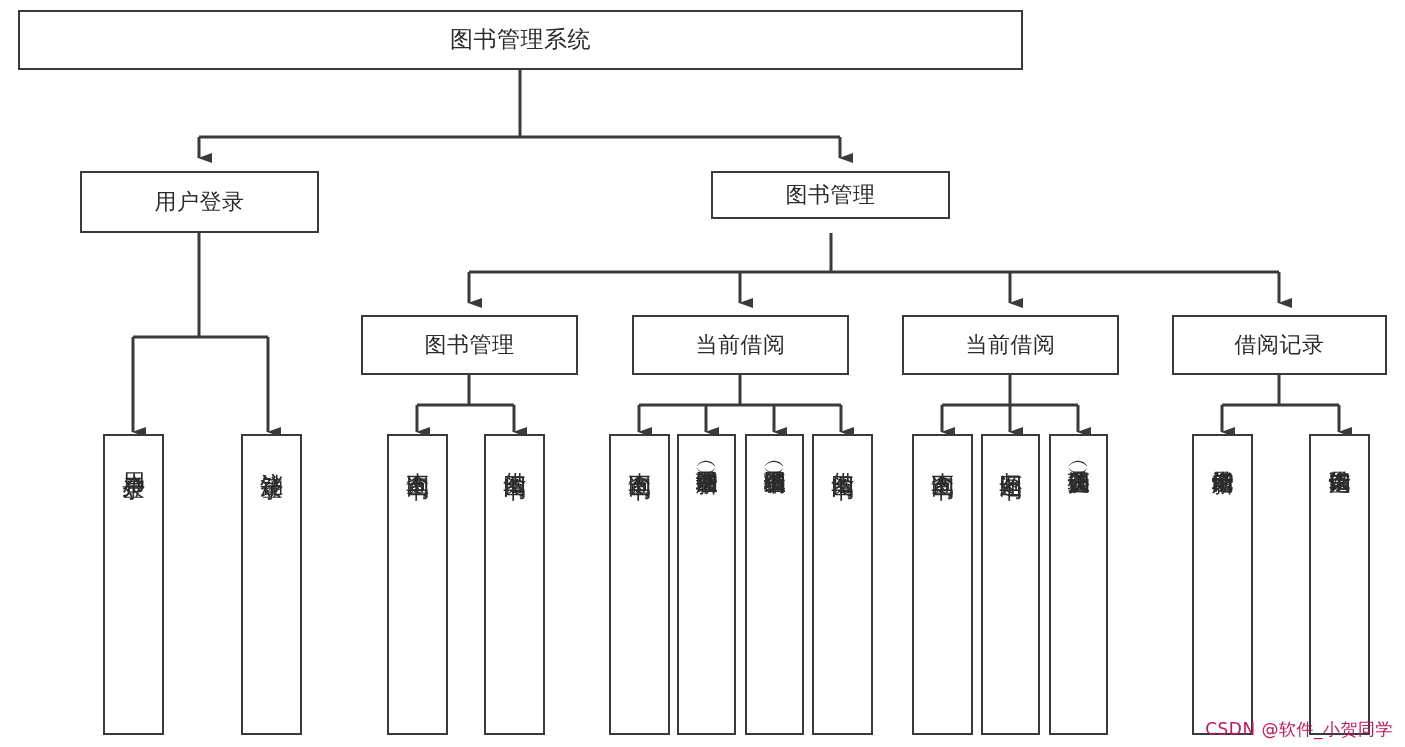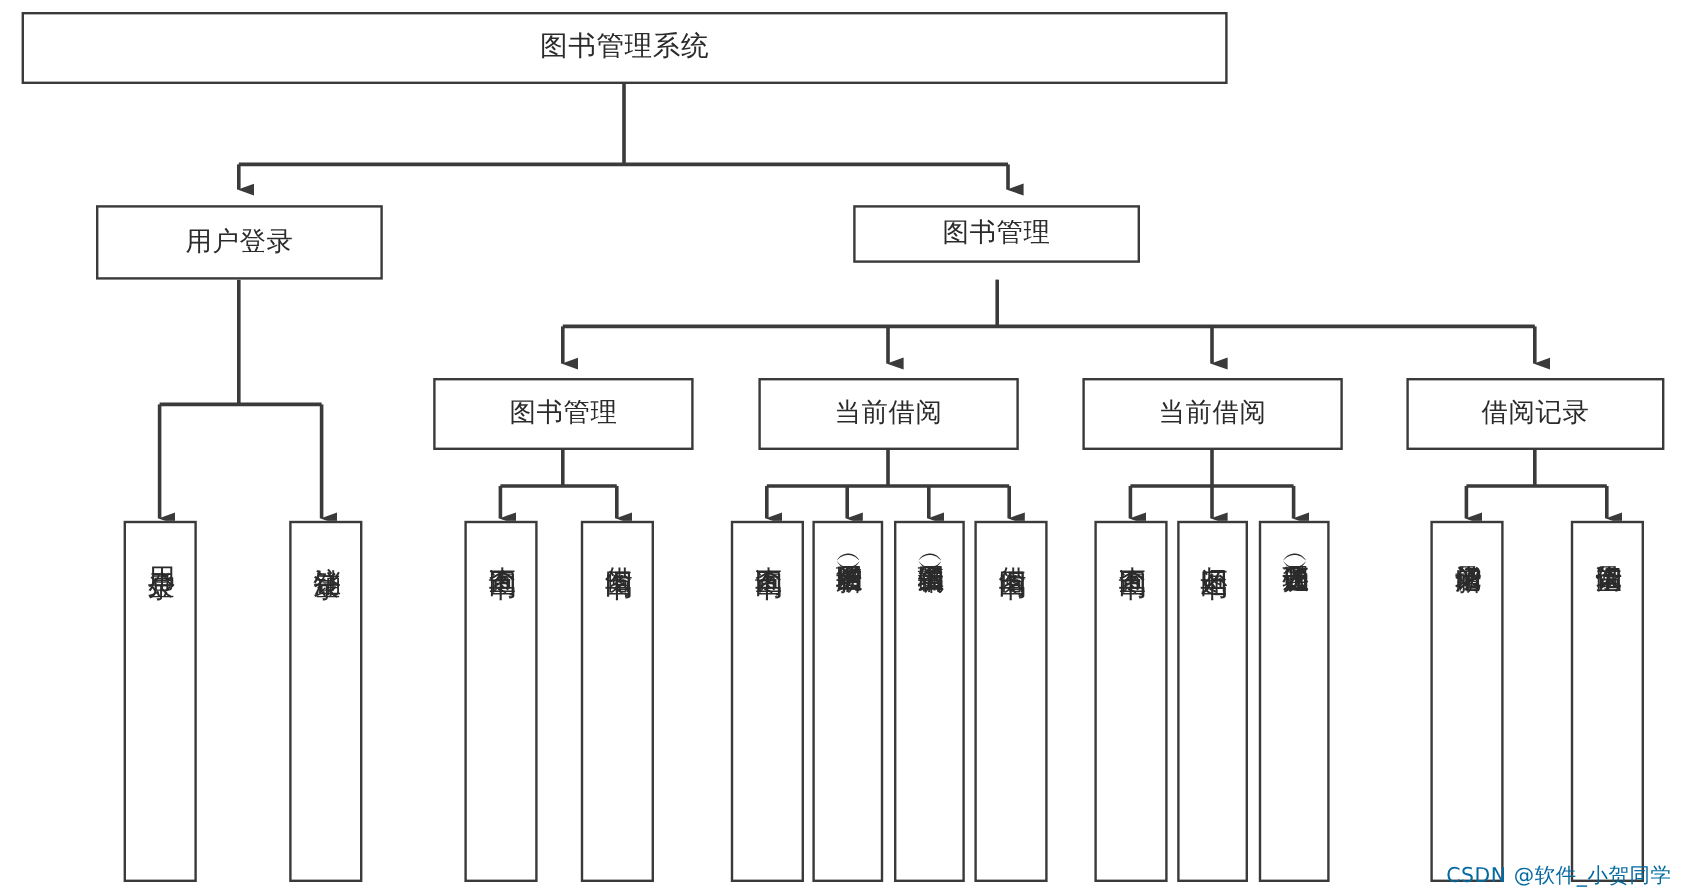--- a/index.html
+++ b/index.html
@@ -67,21 +67,21 @@
   }
   .node.vert.tall .label {
     font-size: 22px;
     letter-spacing: 0px;
   }
   #watermark {
     position: absolute;
     right: 12px;
     bottom: 6px;
     font-size: 17px;
-    color: #0369a1;
+    color: #be185d;
     letter-spacing: 0.5px;
     z-index: 5;
     white-space: nowrap;
   }
 </style>
 </head>
 <body>
 
 <div id="canvas">
 

